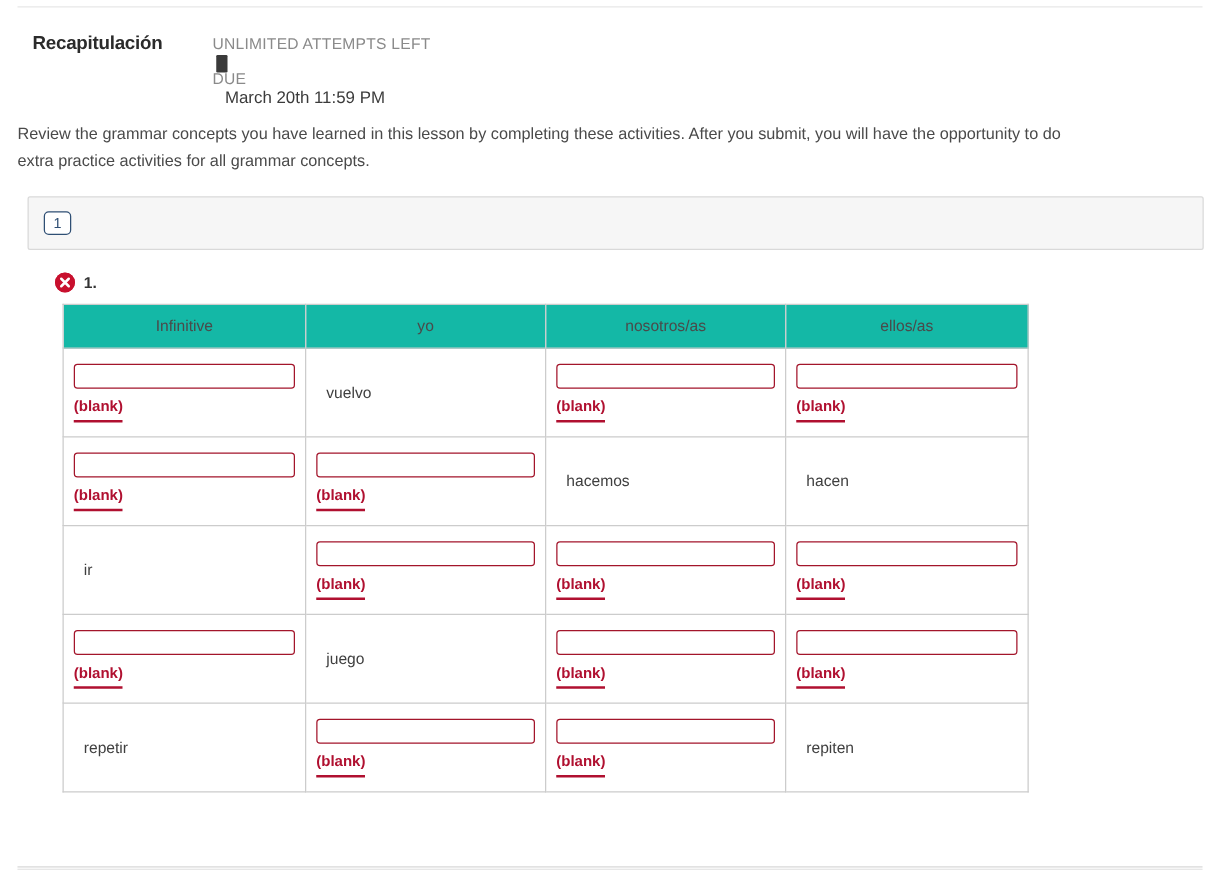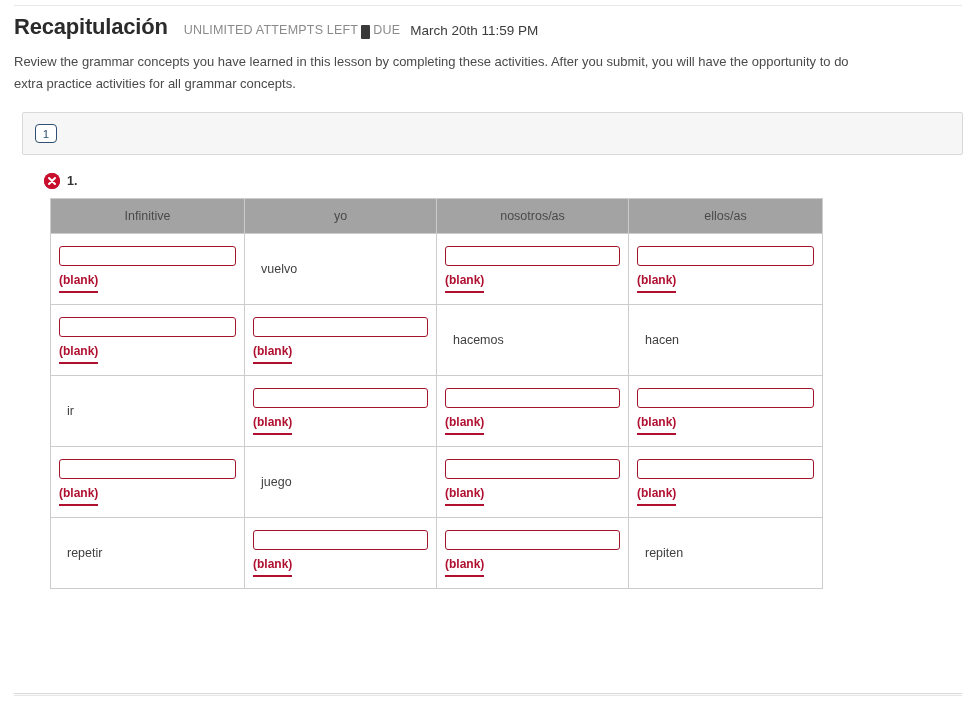--- a/index.html
+++ b/index.html
@@ -32,33 +32,34 @@
   }
 
   
   .assignment-header {
     display: flex;
     align-items: baseline;
     padding-top: 14px;
     gap: 0;
   }
   .assignment-title {
-    font-size: 22px;
+    font-size: 15px;
     font-weight: bold;
     color: #2b2b2b;
     letter-spacing: -0.2px;
-    margin: 0;
+    margin: 12px;
     white-space: nowrap;
   }
   .meta {
     display: flex;
     align-items: flex-start;
-    margin-left: 16px;
+    margin-left: 28px;
     font-size: 12.5px;
     white-space: nowrap;
+    flex-direction: column;
   }
   .attempts-left {
     color: #8a8a8a;
     letter-spacing: 0.2px;
   }
   .meta-sep {
     display: inline-block;
     width: 9px;
     height: 14px;
     background: #3a3a3a;
@@ -154,21 +155,21 @@
 
   
   .verb-table {
     border-collapse: collapse;
     table-layout: fixed;
     width: 772px;
     margin-left: 6px;
     border: 1px solid #cccccc;
   }
   .verb-table th {
-    background: #a3a3a3;
+    background: #14b8a6;
     border: 1px solid #cccccc;
     font-weight: normal;
     font-size: 12.5px;
     color: #4a4a4a;
     height: 35px;
     text-align: center;
     padding: 0 6px;
   }
   .verb-table td {
     border: 1px solid #cccccc;

